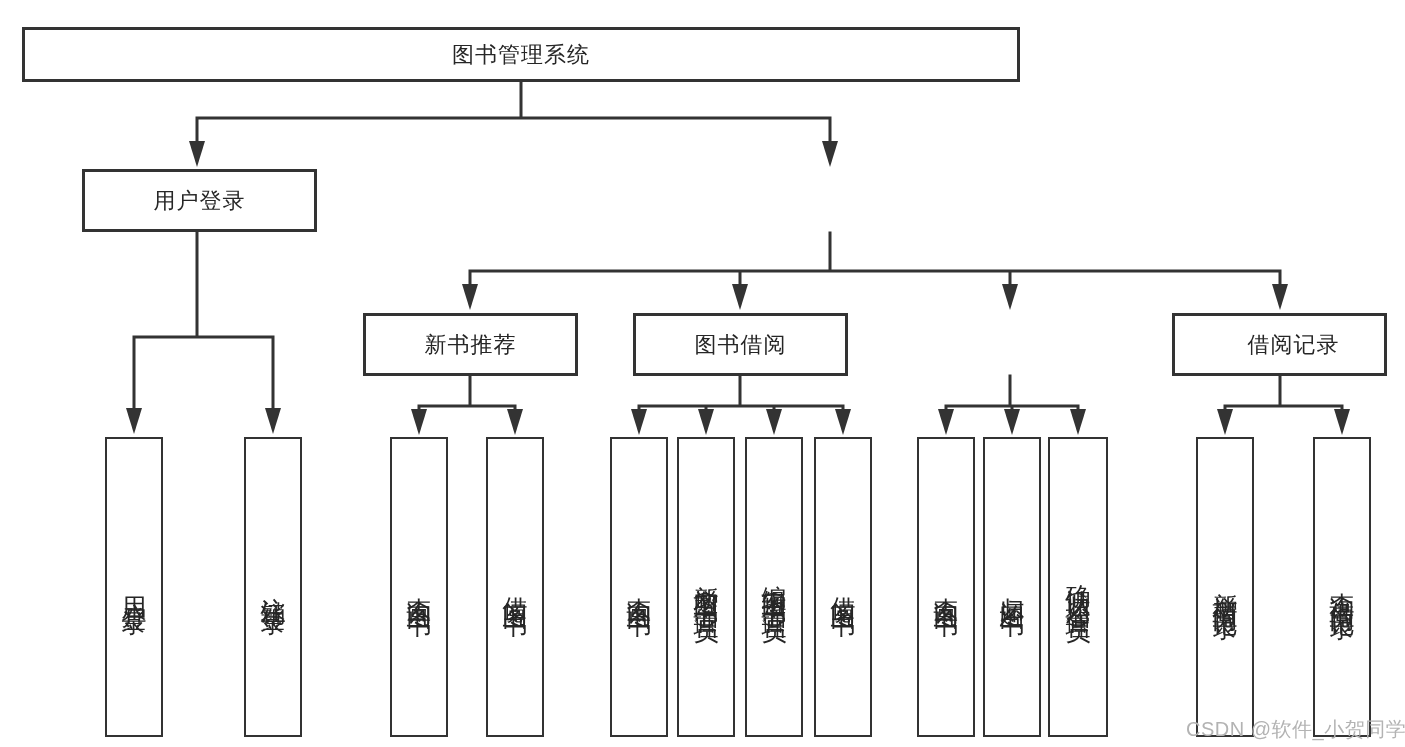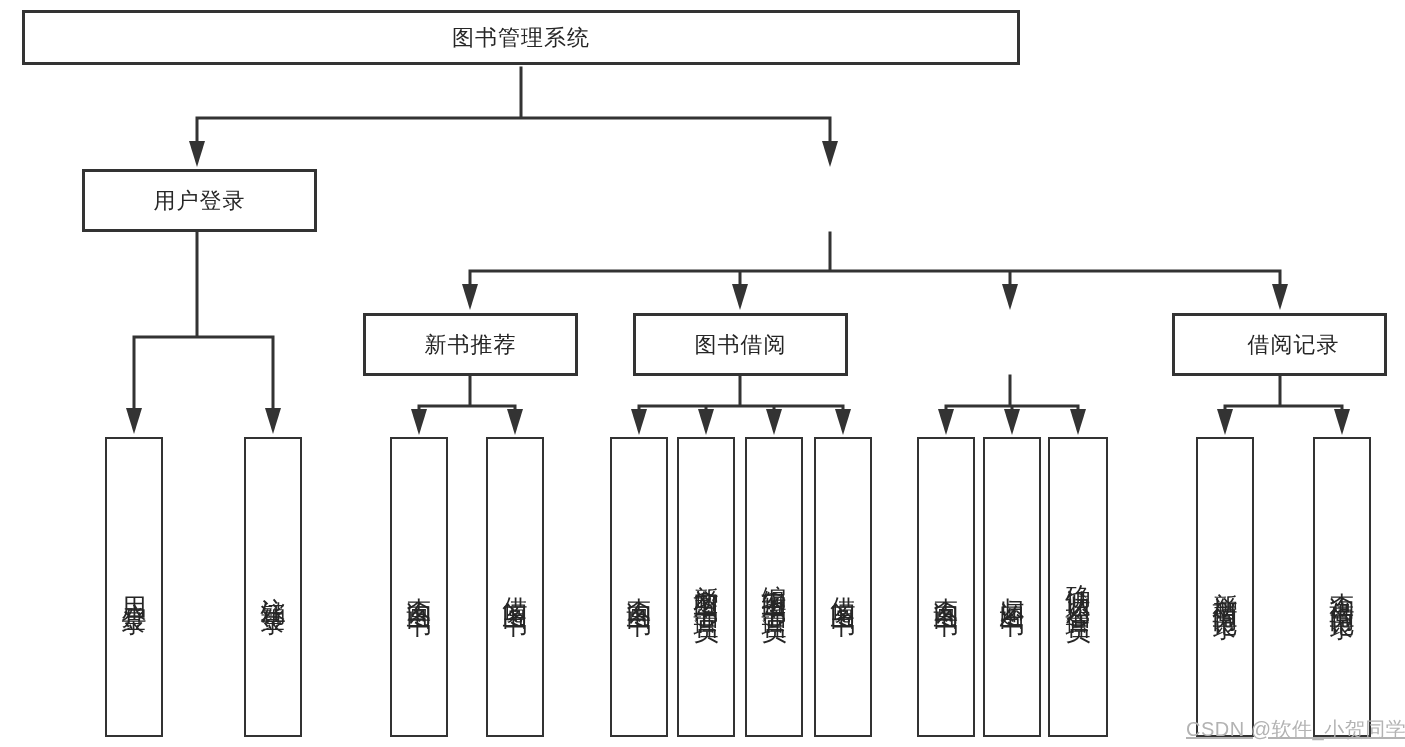--- a/index.html
+++ b/index.html
@@ -52,21 +52,20 @@
   }
   .watermark {
     position: absolute;
     left: 1186px;
     top: 716px;
     font-size: 20px;
     color: #b3b3b3;
     letter-spacing: 0.5px;
     z-index: 3;
     white-space: nowrap;
-    text-decoration: underline;
   }
 </style>
 </head>
 <body>
 
 <div class="stage">
 
   <svg class="connectors" viewBox="0 0 1405 747" xmlns="http://www.w3.org/2000/svg">
     <g stroke="#333333" stroke-width="3" fill="none" stroke-linecap="square">
       <path d="M521 68 V118 M197 118 H830 M197 118 V143 M830 118 V143"></path>
@@ -93,21 +92,21 @@
       <polygon points="766,409 782,409 774,435"></polygon>
       <polygon points="835,409 851,409 843,435"></polygon>
       <polygon points="938,409 954,409 946,435"></polygon>
       <polygon points="1004,409 1020,409 1012,435"></polygon>
       <polygon points="1070,409 1086,409 1078,435"></polygon>
       <polygon points="1217,409 1233,409 1225,435"></polygon>
       <polygon points="1334,409 1350,409 1342,435"></polygon>
     </g>
   </svg>
 
-  <div class="node" style="left:22px; top:10px; width:998px; height:55px;">
+  <div class="node" style="left:22px; top:27px; width:998px; height:55px;">
     <span>图书管理系统</span>
   </div>
 
   <div class="node" style="left:82px; top:169px; width:235px; height:63px;">
     <span>用户登录</span>
   </div>
 
   <div class="node" style="left:633px; top:313px; width:215px; height:63px;">
     <span>图书借阅</span>
   </div>

